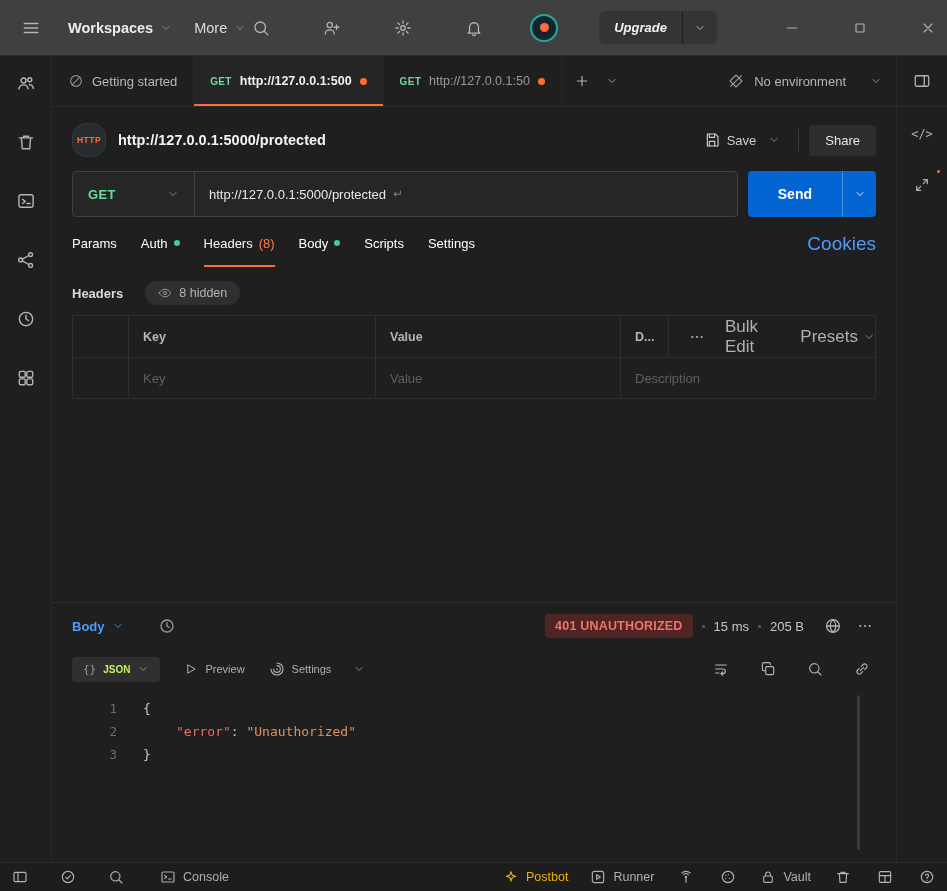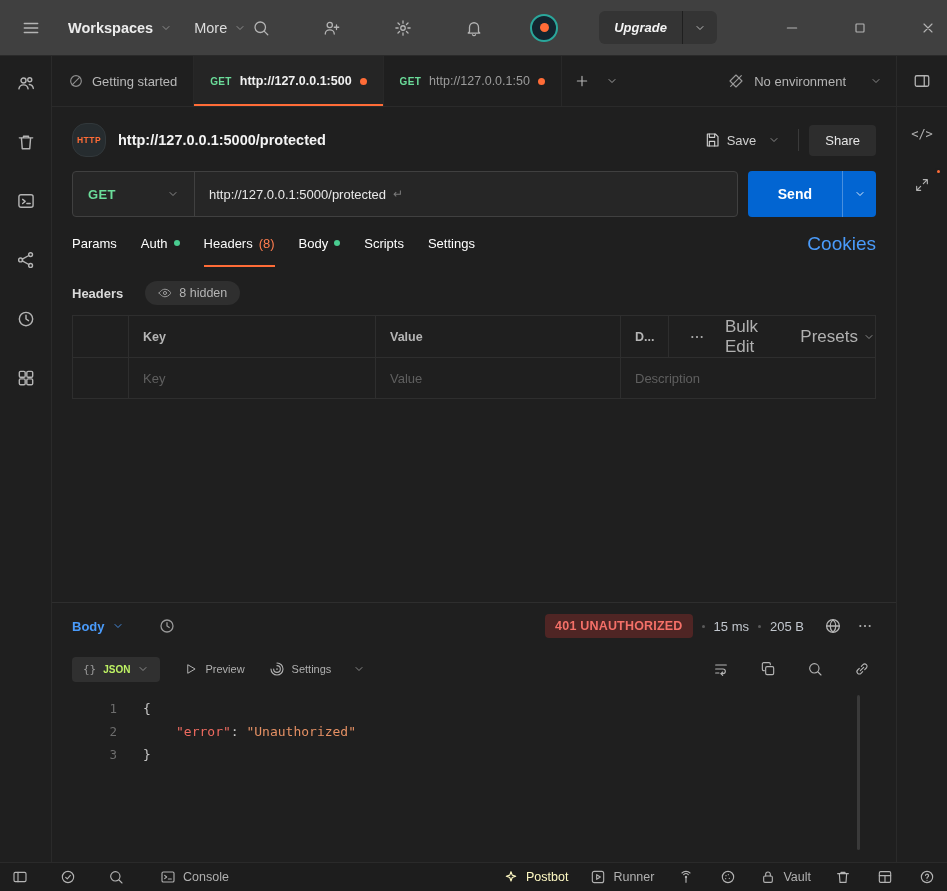--- a/index.html
+++ b/index.html
@@ -132,21 +132,21 @@
   .json-key { color:#ef6b60; }
   .json-colon { color:#c9c9c9; }
   .json-str { color:#e49064; }
   .code-scrollbar { position:absolute; right:36px; top:6px; width:3px; height:155px; background:#3a3a3a; border-radius:2px; cursor:pointer; }
 
   
   .statusbar { height:29px; flex:0 0 29px; border-top:1px solid #2a2a2a; display:flex; align-items:center; padding:0 10px; background:#1d1d1d; font-size:12.5px; color:#b0b0b0; }
   .sb-left { display:flex; align-items:center; gap:28px; }
   .sb-item { display:flex; align-items:center; gap:7px; cursor:pointer; color:#b0b0b0; }
   .sb-right { margin-left:auto; display:flex; align-items:center; gap:22px; }
-  .sb-item.postbot { color:#fef9c3; }
+  .sb-item.postbot { color:#eab308; }
 </style>
 </head>
 <body>
 
 <div class="app">
 
   <header class="topbar">
     <div class="tb-left">
       <span class="icon-btn">
         <svg class="ic-18" viewBox="0 0 24 24">

